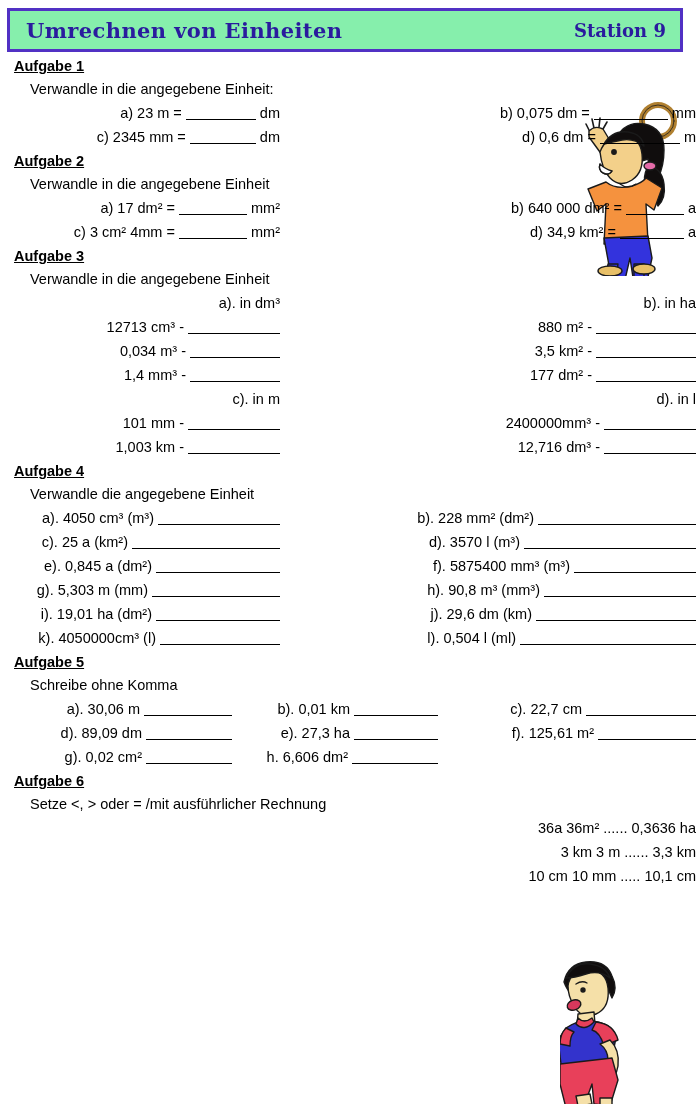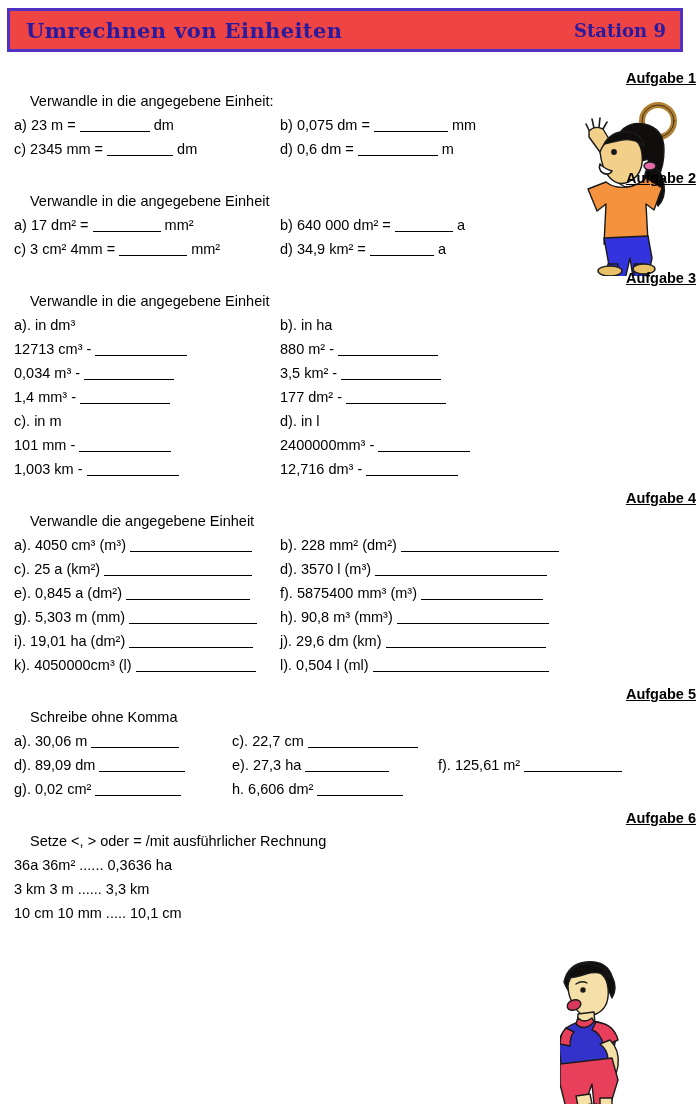--- a/index.html
+++ b/index.html
@@ -10,21 +10,21 @@
     color:#000000;
     overflow:hidden;
     position:relative;
   }
   .page{position:relative;width:696px;height:1104px;}
 
   
   .header-box{
     position:absolute;left:7px;top:8px;width:676px;height:44px;
     border:3px solid #5131c4;
-    background:#ef4444;
+    background:#86efac;
     box-sizing:border-box;
     display:flex;align-items:center;justify-content:space-between;
     padding:0 14px 0 16px;
   }
   .title-main{
     font-family:"DejaVu Serif",serif;
     font-size:21px;
     font-weight:700;
     color:#2a1b9e;
     letter-spacing:.4px;
@@ -37,24 +37,24 @@
     font-weight:700;
     color:#2a1b9e;
     white-space:nowrap;
   }
 
   
   .content{position:absolute;left:0;top:58px;width:696px;}
   .sec{padding:0 0 0 14px;}
   .hd{
     font-size:14.5px;font-weight:700;text-decoration:underline;
-    margin:12px 0 6px 0;line-height:17px;text-align:right;
+    margin:0 0 6px 0;line-height:17px;
   }
   .sub{font-size:14.5px;line-height:17px;margin:0 0 7px 16px;}
-  .row{font-size:14.5px;line-height:17px;margin:0 0 7px 0;position:relative;}
+  .row{font-size:14.5px;line-height:17px;margin:0 0 7px 0;position:relative;text-align:right;}
   .blank{
     display:inline-block;border-bottom:1.4px solid #000;
     vertical-align:-2px;height:12px;
   }
   .col2{display:flex;}
   .c-a{width:266px;flex:0 0 266px;}
   .c-b{flex:1 1 auto;}
   .col3{display:flex;}
   .t-a{width:218px;flex:0 0 218px;}
   .t-b{width:206px;flex:0 0 206px;}
@@ -249,20 +249,21 @@
         <span class="c-b"><span>l). 0,504 l (ml) </span><span class="blank" style="width:176px"></span></span>
       </div>
     </div>
 
     <div class="sec">
       <div class="hd">Aufgabe 5</div>
       <div class="sub">Schreibe ohne Komma</div>
 
       <div class="row col3">
         <span class="t-a"><span>a). 30,06 m </span><span class="blank" style="width:88px"></span></span>
+        <span class="t-b"><span>b). 0,01 km </span><span class="blank" style="width:84px"></span></span>
         <span class="t-c"><span>c). 22,7 cm </span><span class="blank" style="width:110px"></span></span>
       </div>
       <div class="row col3">
         <span class="t-a"><span>d). 89,09 dm </span><span class="blank" style="width:86px"></span></span>
         <span class="t-b"><span>e). 27,3 ha </span><span class="blank" style="width:84px"></span></span>
         <span class="t-c"><span> f). 125,61 m² </span><span class="blank" style="width:98px"></span></span>
       </div>
       <div class="row col3">
         <span class="t-a"><span>g). 0,02 cm² </span><span class="blank" style="width:86px"></span></span>
         <span class="t-b"><span>h. 6,606 dm² </span><span class="blank" style="width:86px"></span></span>

